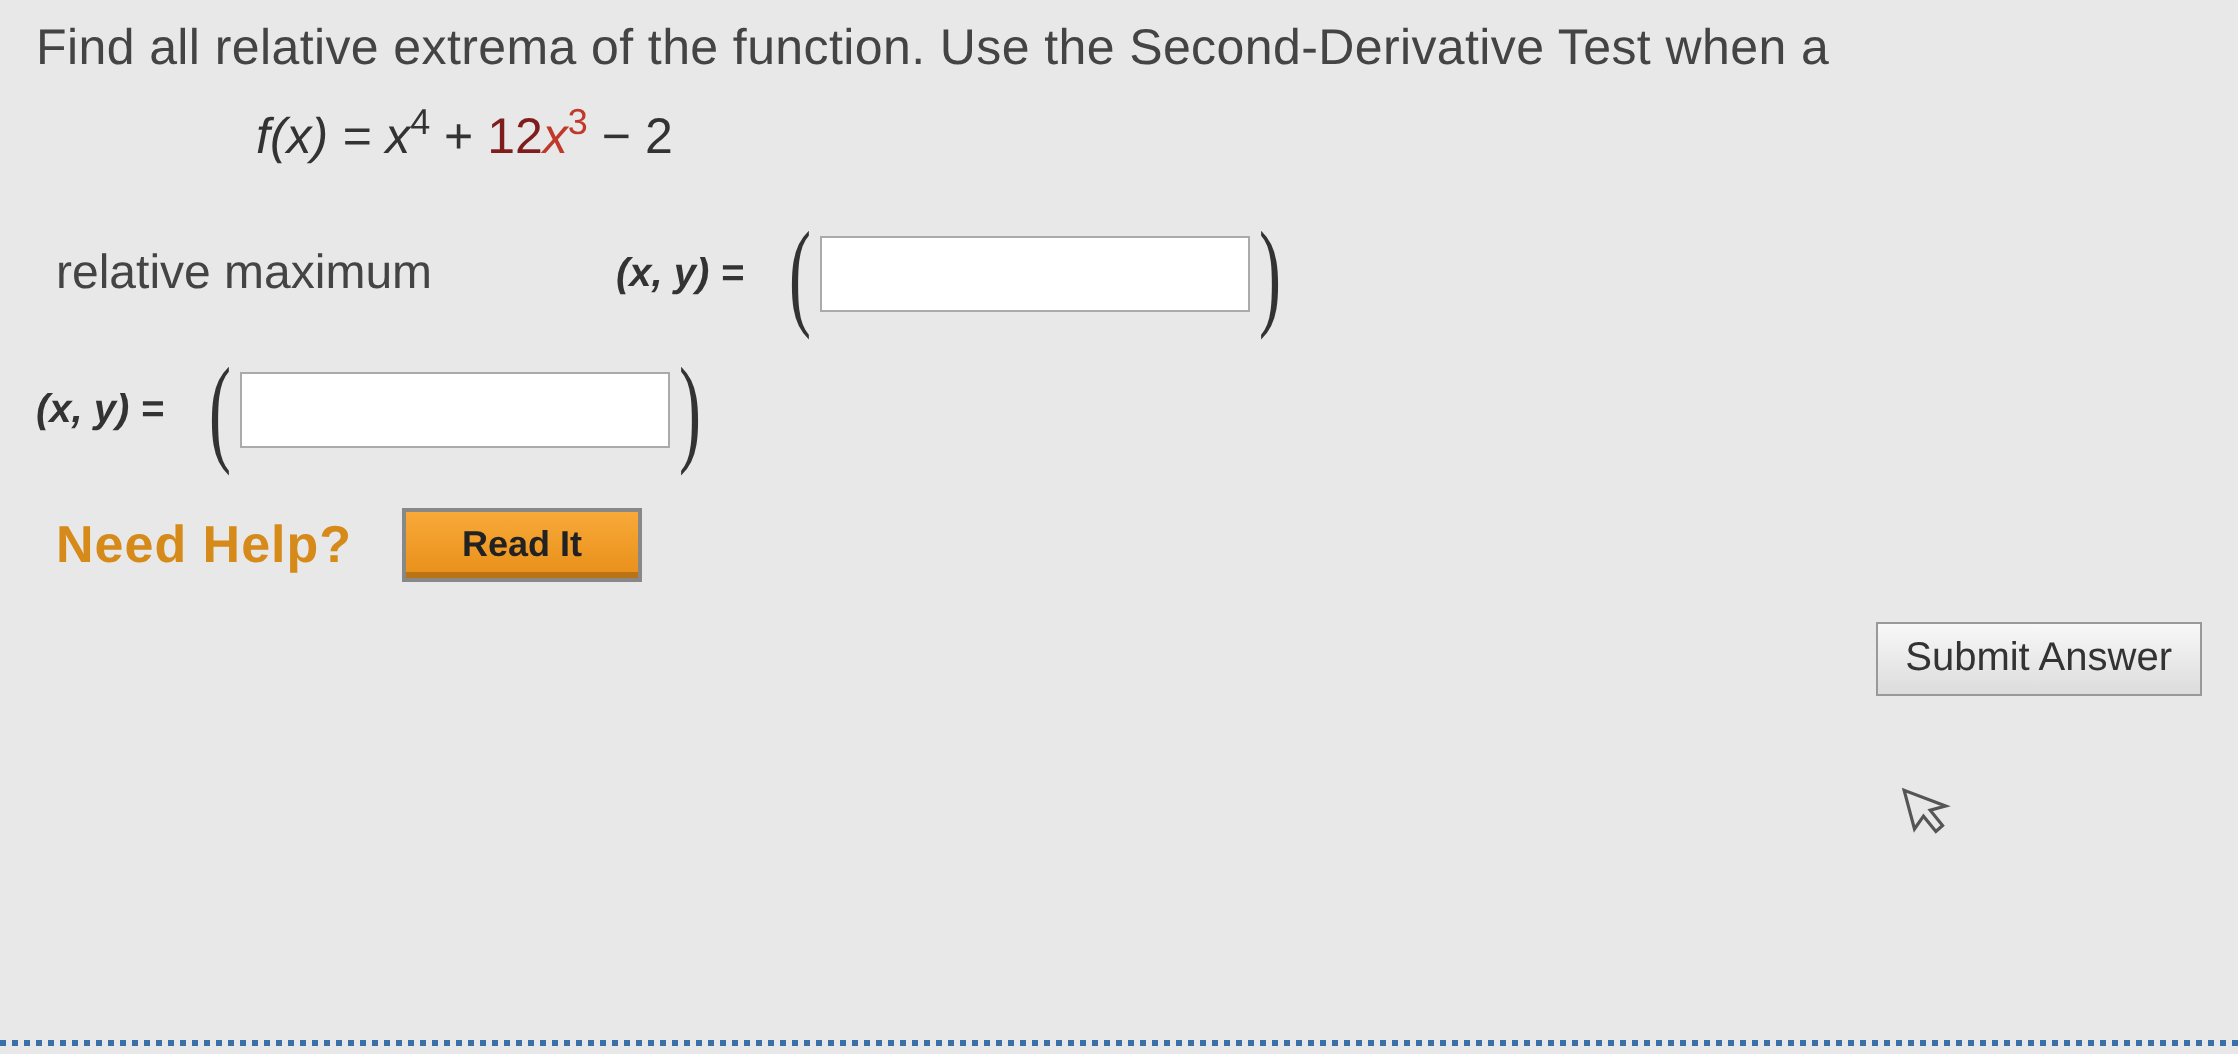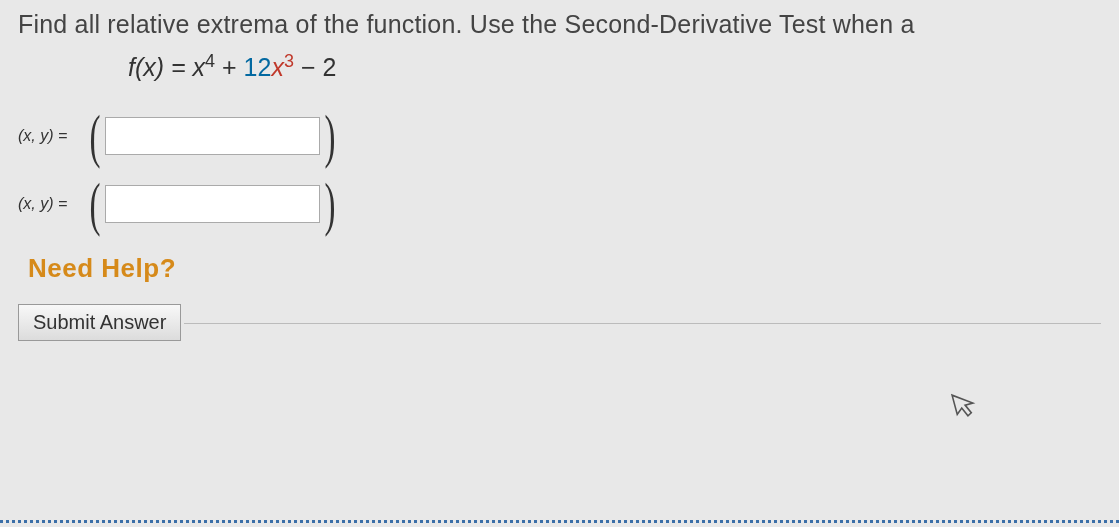--- a/index.html
+++ b/index.html
@@ -27,21 +27,21 @@
       font-size: 25px;
       font-style: italic;
       margin-left: 110px;
       margin-bottom: 35px;
       color: #333;
     }
     .function .num {
       font-style: normal;
     }
     .function .red {
-      color: #0369a1;
+      color: #7f1d1d;
       font-style: normal;
     }
     .function .red-exp {
       color: #c0392b;
       font-style: normal;
       font-size: 18px;
       vertical-align: super;
     }
     .function .exp {
       font-size: 18px;
@@ -53,24 +53,25 @@
       align-items: center;
       margin-bottom: 30px;
     }
     .answer-label {
       font-size: 24px;
       color: #444;
       width: 280px;
       margin-left: 10px;
     }
     .xy-label {
-      font-size: 16px;
+      font-size: 20px;
       font-style: italic;
       color: #333;
       margin-right: 18px;
+      font-weight: bold;
     }
     .paren {
       font-size: 60px;
       font-weight: 300;
       color: #333;
       line-height: 0.6;
       font-family: "Times New Roman", serif;
       transform: scaleX(0.55);
     }
     .input-box {
@@ -101,22 +102,24 @@
       border: 2px solid #888;
       color: #222;
       font-size: 18px;
       font-weight: bold;
       padding: 6px 28px;
       cursor: pointer;
       box-shadow: inset 0 -3px 0 rgba(0,0,0,0.2);
     }
     .submit-row {
       margin-top: 20px;
+      margin-left: 10px;
       display: flex;
-      align-items: center;
+      align-items: flex-end;
+      flex-direction: column;
     }
     .submit-btn {
       background: linear-gradient(#f8f8f8, #dcdcdc);
       border: 1px solid #999;
       color: #333;
       font-size: 20px;
       padding: 6px 14px;
       cursor: pointer;
     }
     .submit-divider {
@@ -144,35 +147,37 @@
 </head>
 <body>
 
 <div class="instruction">Find all relative extrema of the function. Use the Second-Derivative Test when a</div>
 
 <div class="function">
   <span>f(x) = x</span><span class="exp">4</span><span class="num"> + </span><span class="red">12</span><span style="color:#c0392b">x</span><span class="red-exp">3</span><span class="num"> − </span><span class="num">2</span>
 </div>
 
 <div class="answer-row">
+  <div class="answer-label">relative maximum</div>
   <div class="xy-label">(x, y)  = </div>
   <span class="paren">(</span>
   <input class="input-box" type="text" value="" style="">
   <span class="paren">)</span>
 </div>
 
 <div class="answer-row">
   <div class="xy-label">(x, y)  = </div>
   <span class="paren">(</span>
   <input class="input-box" type="text" value="" style="">
   <span class="paren">)</span>
 </div>
 
 <div class="help-row">
   <div class="need-help">Need Help?</div>
+  <button class="read-it">Read It</button>
 </div>
 
 <div class="submit-row">
   <button class="submit-btn">Submit Answer</button>
   <div class="submit-divider"></div>
 </div>
 
 <div class="cursor-icon">
   <svg width="26" height="30" viewBox="0 0 26 30">
     <path d="M3 2 L3 22 L9 17 L13 26 L17 24 L13 15 L21 15 Z" fill="none" stroke="#555" stroke-width="1.6"></path>

